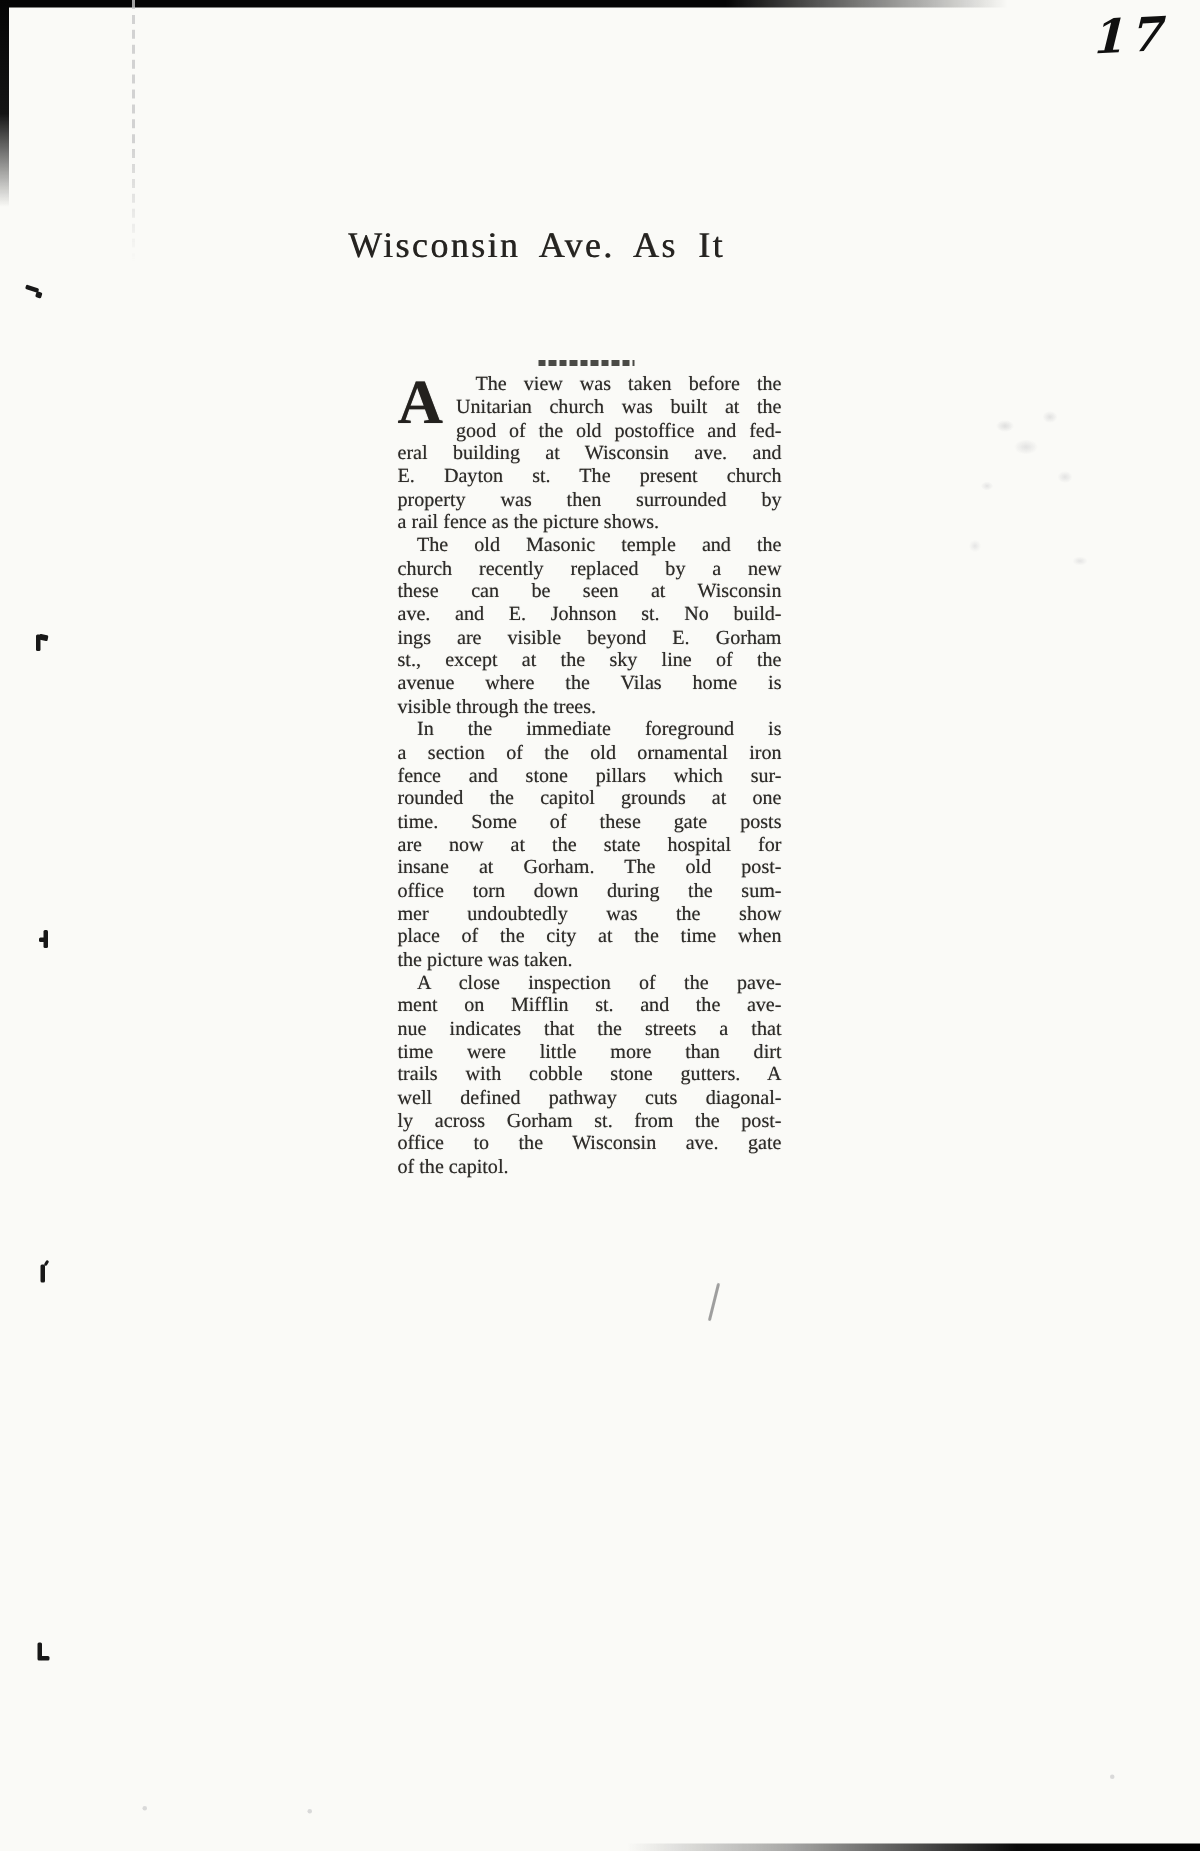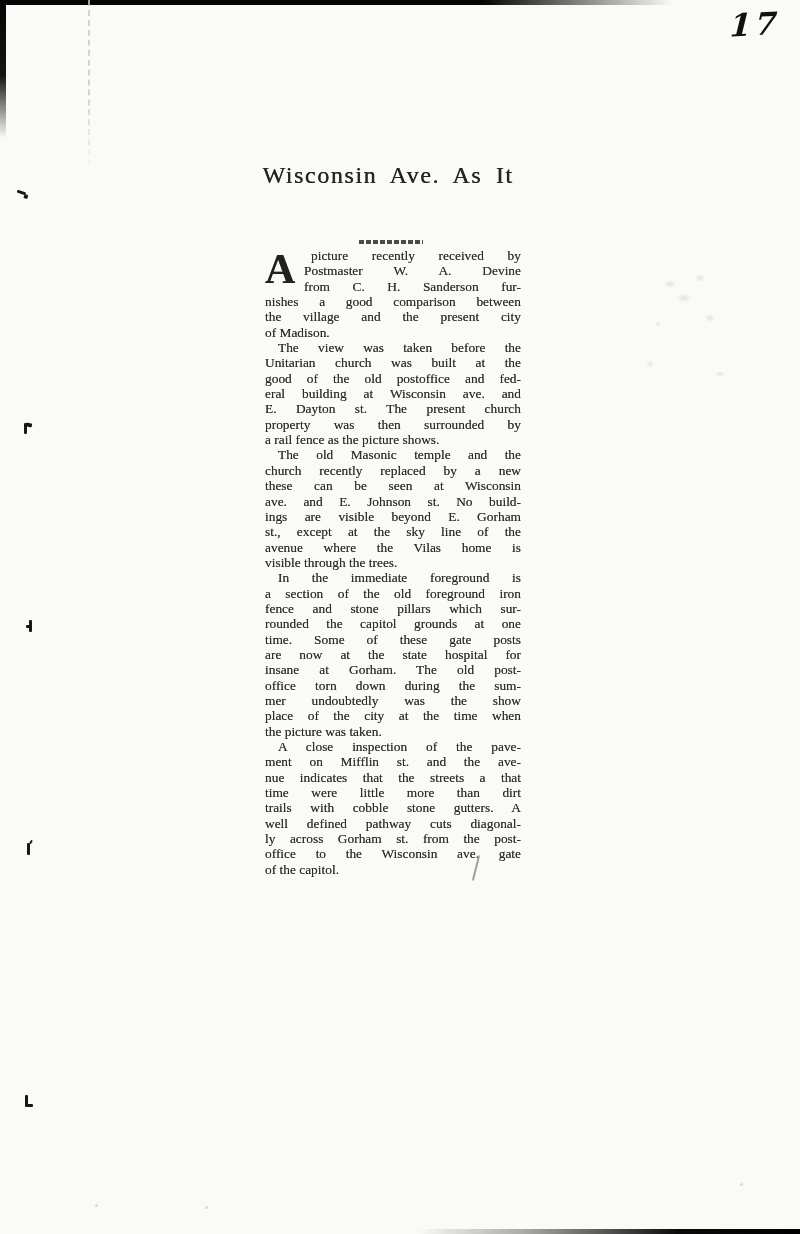--- a/index.html
+++ b/index.html
@@ -24,22 +24,22 @@
     -webkit-mask-image:linear-gradient(180deg,#000 55%,transparent 100%);
     mask-image:linear-gradient(180deg,#000 55%,transparent 100%);}
   
   .hand-num{
     position:absolute;left:730px;top:6px;width:60px;
     font-family:"DejaVu Serif",serif;font-style:italic;font-weight:bold;
     font-size:31px;letter-spacing:4px;color:#101010;
     transform:rotate(-3deg) skewX(-6deg);
   }
   
-  .headline{position:absolute;left:232px;top:161px;width:312px;margin:0;
-    text-align:center;font-weight:normal;color:#252320;}
+  .headline{position:absolute;left:232px;top:150px;width:312px;margin:0;
+    font-weight:normal;color:#252320;}
   .hl-line{white-space:nowrap;font-size:24px;line-height:28.5px;
     letter-spacing:1.6px;word-spacing:6px;
     text-shadow:.4px 0 0 rgba(37,35,32,.85);}
   .headline-rule{position:absolute;left:359px;top:240px;width:64px;height:4px;
     background:
       repeating-linear-gradient(90deg,#4a4a46 0 5px,rgba(0,0,0,0) 5px 7px);
     background-size:100% 1.6px;background-repeat:repeat-y;
     filter:blur(.3px);}
   
   .body-col{position:absolute;left:265px;top:248px;width:256px;
@@ -94,28 +94,20 @@
 
   <div class="hand-num">17</div>
 
   <h1 class="headline">
     <div class="hl-line">Wisconsin Ave. As It</div>
   </h1>
   <div class="headline-rule"></div>
 
   <div class="body-col">
     <div class="dropcap">A</div>
-    <div class="para p0">
-        <div class="line first">picture recently received by</div>
-        <div class="line">Postmaster W. A. Devine</div>
-        <div class="line">from C. H. Sanderson fur-</div>
-        <div class="line">nishes a good comparison between</div>
-        <div class="line">the village and the present city</div>
-        <div class="line last">of Madison.</div>
-      </div>
     <div class="para">
         <div class="line first">The view was taken before the</div>
         <div class="line">Unitarian church was built at the</div>
         <div class="line">good of the old postoffice and fed-</div>
         <div class="line">eral building at Wisconsin ave. and</div>
         <div class="line">E. Dayton st. The present church</div>
         <div class="line">property was then surrounded by</div>
         <div class="line last">a rail fence as the picture shows.</div>
       </div>
     <div class="para">
@@ -123,21 +115,21 @@
         <div class="line">church recently replaced by a new</div>
         <div class="line">these can be seen at Wisconsin</div>
         <div class="line">ave. and E. Johnson st. No build-</div>
         <div class="line">ings are visible beyond E. Gorham</div>
         <div class="line">st., except at the sky line of the</div>
         <div class="line">avenue where the Vilas home is</div>
         <div class="line last">visible through the trees.</div>
       </div>
     <div class="para">
         <div class="line first">In the immediate foreground is</div>
-        <div class="line">a section of the old foreground iron</div>
+        <div class="line">a section of the old ornamental iron</div>
         <div class="line">fence and stone pillars which sur-</div>
         <div class="line">rounded the capitol grounds at one</div>
         <div class="line">time. Some of these gate posts</div>
         <div class="line">are now at the state hospital for</div>
         <div class="line">insane at Gorham. The old post-</div>
         <div class="line">office torn down during the sum-</div>
         <div class="line">mer undoubtedly was the show</div>
         <div class="line">place of the city at the time when</div>
         <div class="line last">the picture was taken.</div>
       </div>

